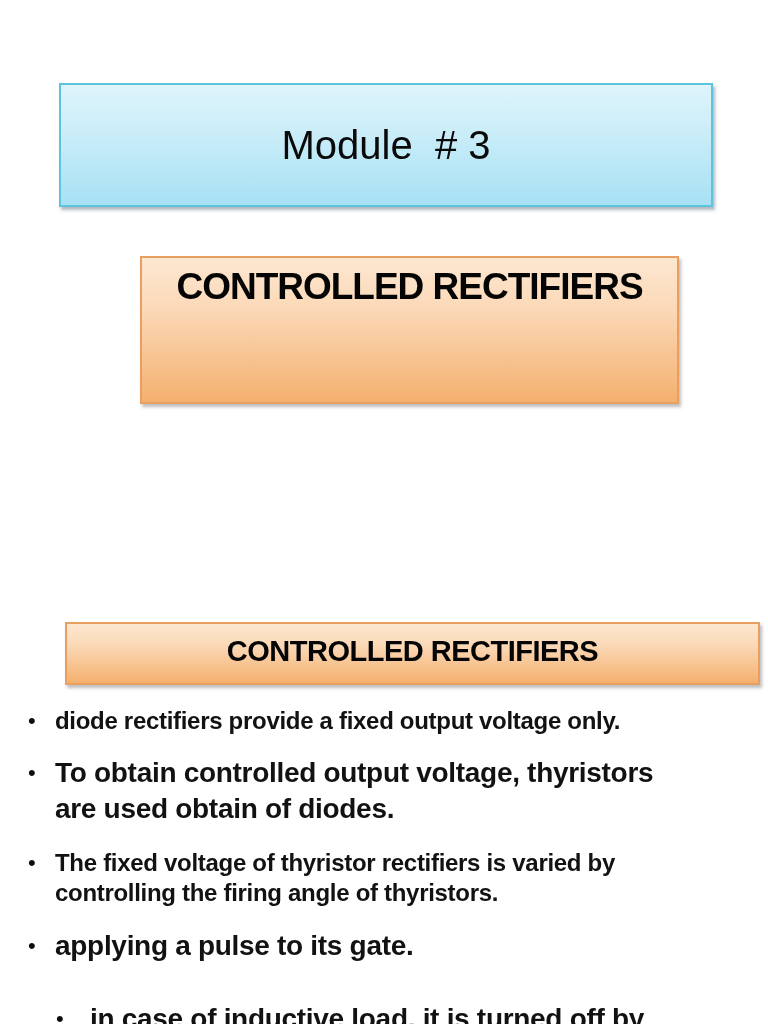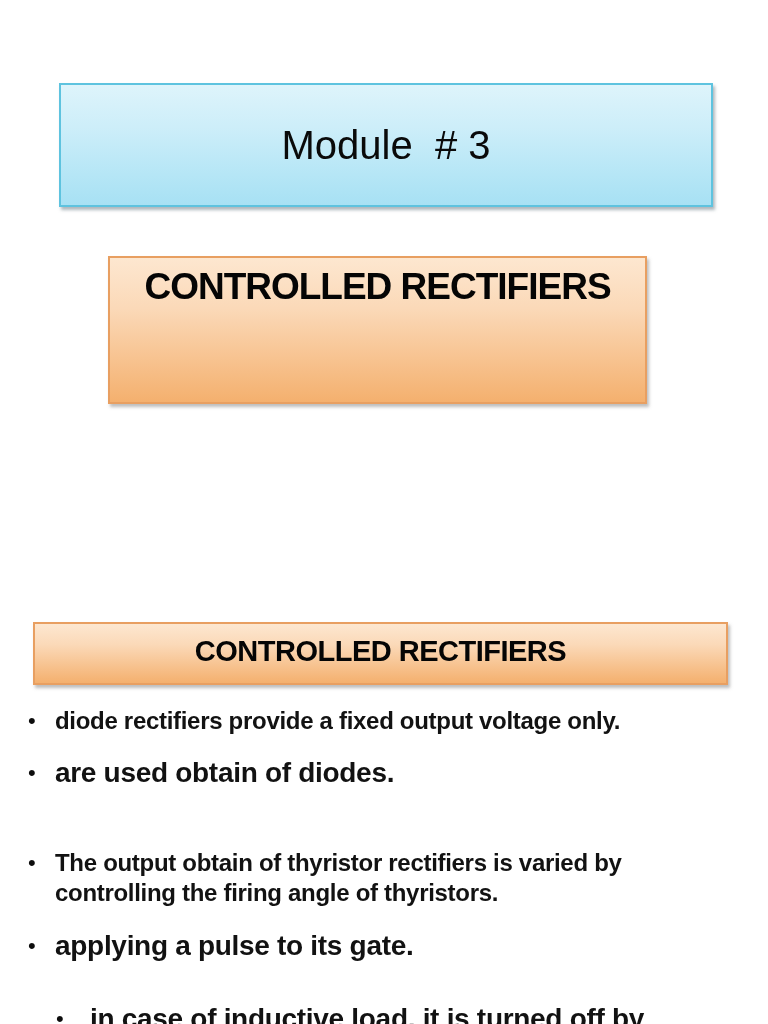--- a/index.html
+++ b/index.html
@@ -36,20 +36,21 @@
     color: #0a0a0a;
     white-space: pre;
   }
 
   
   .orange {
     box-sizing: border-box;
     background: linear-gradient(to bottom, #fde7d0 0%, #fbd9b8 35%, #f4b06e 100%);
     border: 2px solid #e89f61;
     box-shadow: 2px 3px 3px rgba(125,125,125,0.5);
+    margin-left: 32px;
   }
 
   
   .title-box {
     position: absolute;
     left: 108px; top: 256px;
     width: 539px; height: 148px;
     display: flex;
     justify-content: center;
     align-items: flex-start;
@@ -125,27 +126,28 @@
   <ul class="bullets" id="bullet-list">
       <li class="bullet-row small" style="top: 706px;">
         <span class="dot">•</span>
         <div class="text">
           <div>diode rectifiers provide a fixed output voltage only.</div>
         </div>
       </li>
       <li class="bullet-row large" style="top: 755px;">
         <span class="dot">•</span>
         <div class="text">
+          <div>To obtain controlled output voltage, thyristors</div>
           <div>are used obtain of diodes.</div>
         </div>
       </li>
       <li class="bullet-row small" style="top: 848px;">
         <span class="dot">•</span>
         <div class="text">
-          <div>The output obtain of thyristor rectifiers is varied by</div>
+          <div>The fixed voltage of thyristor rectifiers is varied by</div>
           <div>controlling the firing angle of thyristors.</div>
         </div>
       </li>
       <li class="bullet-row large" style="top: 928px;">
         <span class="dot">•</span>
         <div class="text">
           <div>applying a pulse to its gate.</div>
         </div>
       </li>
       <li class="bullet-row large level2" style="top: 1001px;">

